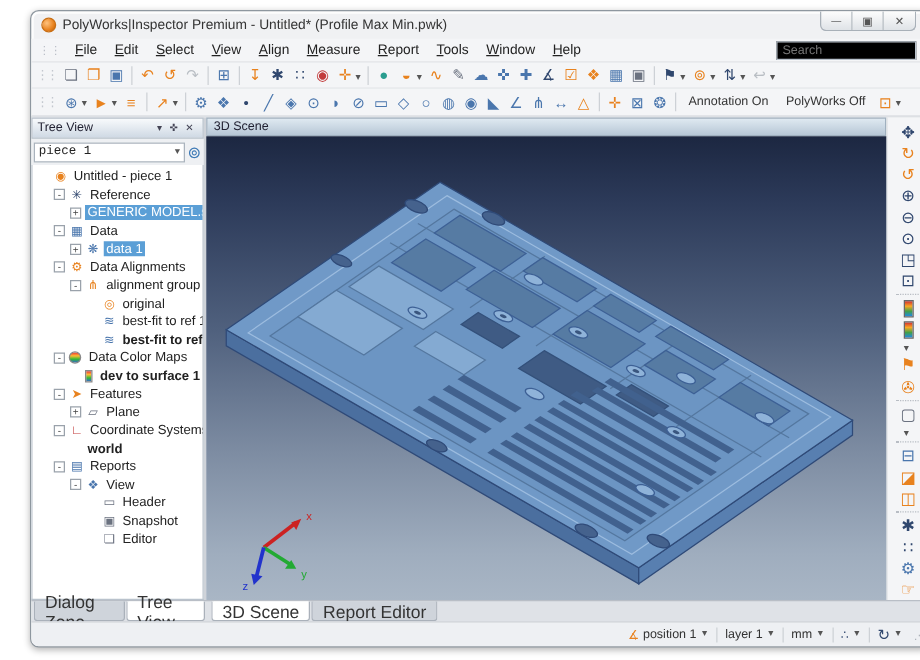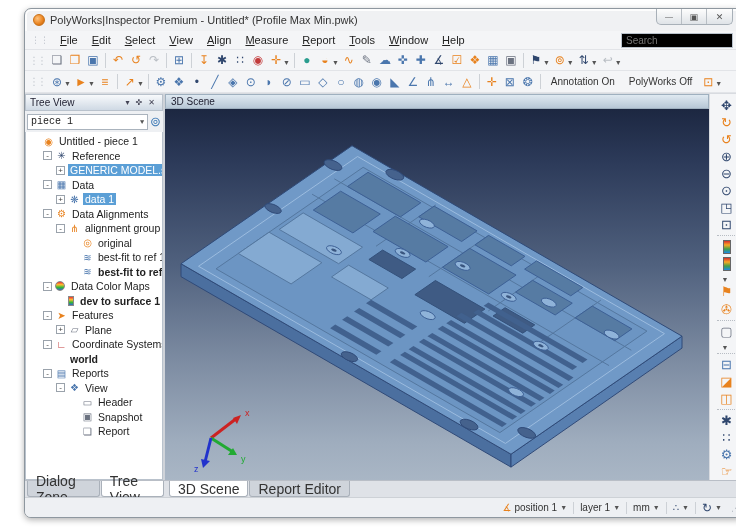--- a/index.html
+++ b/index.html
@@ -300,21 +300,21 @@
             <span class="tree-label">Header</span>
           </div>
           <div class="tree-row" style="padding-left: 43px;">
             <span class="tree-exp none"></span>
             <span class="tree-ico gr">▣</span>
             <span class="tree-label">Snapshot</span>
           </div>
           <div class="tree-row" style="padding-left: 43px;">
             <span class="tree-exp none"></span>
             <span class="tree-ico gr">❏</span>
-            <span class="tree-label">Report</span>
+            <span class="tree-label">Editor</span>
           </div>
         </div>
     </div>
 
     <div class="scene-panel">
       <div class="scene-header">
         <span>3D Scene</span>
       </div>
       <div class="viewport">
         <svg class="model" viewBox="0 0 544 374" preserveAspectRatio="none">

